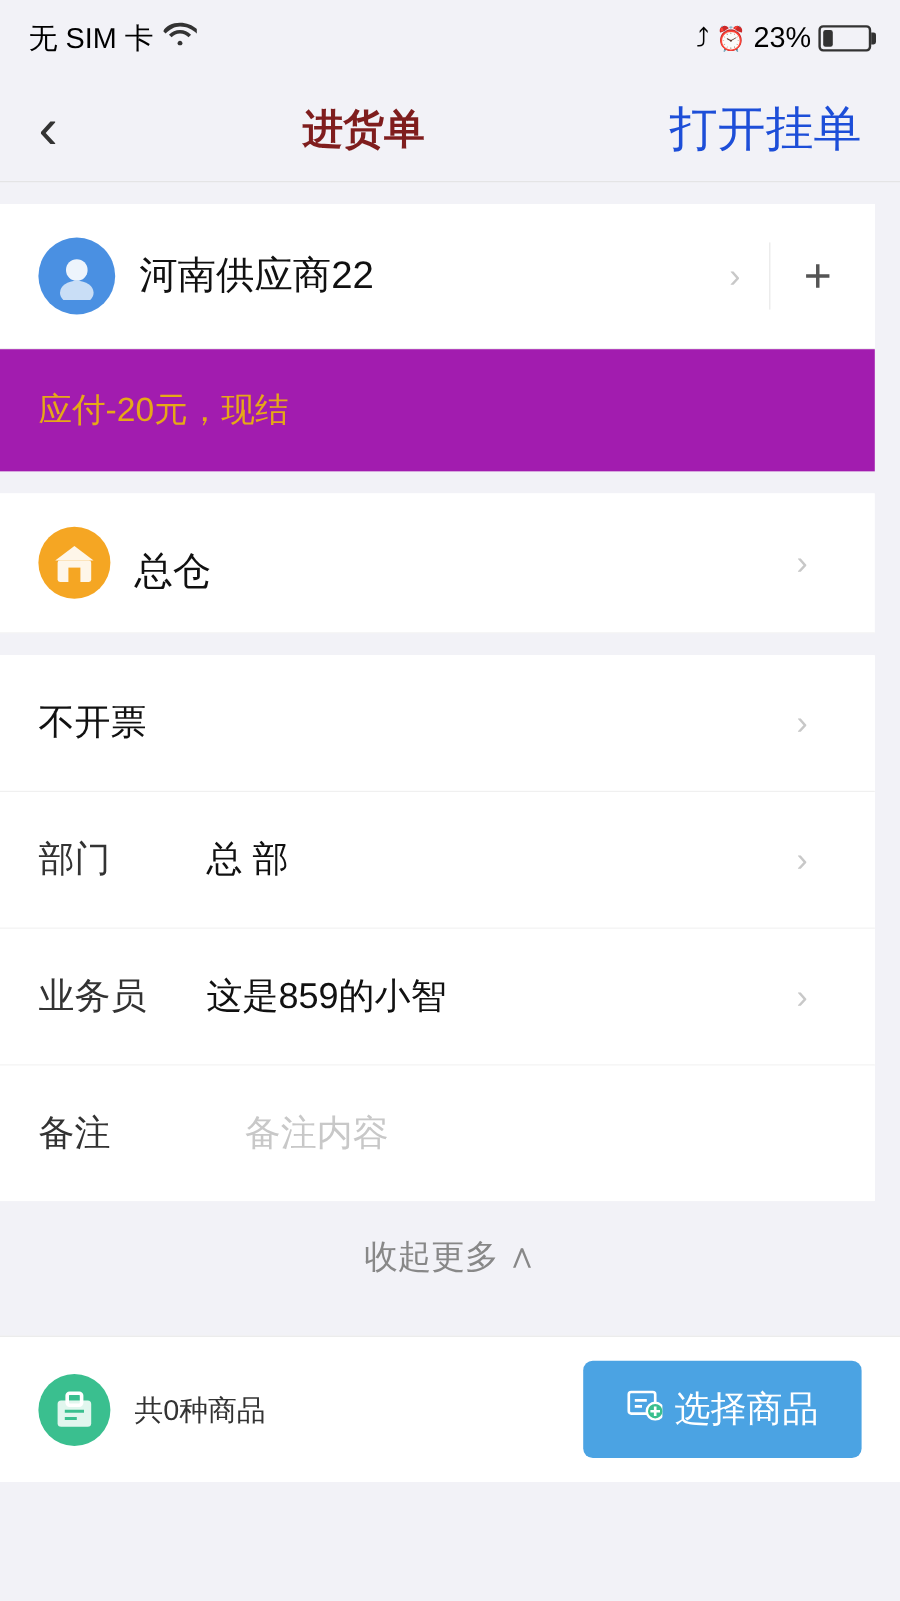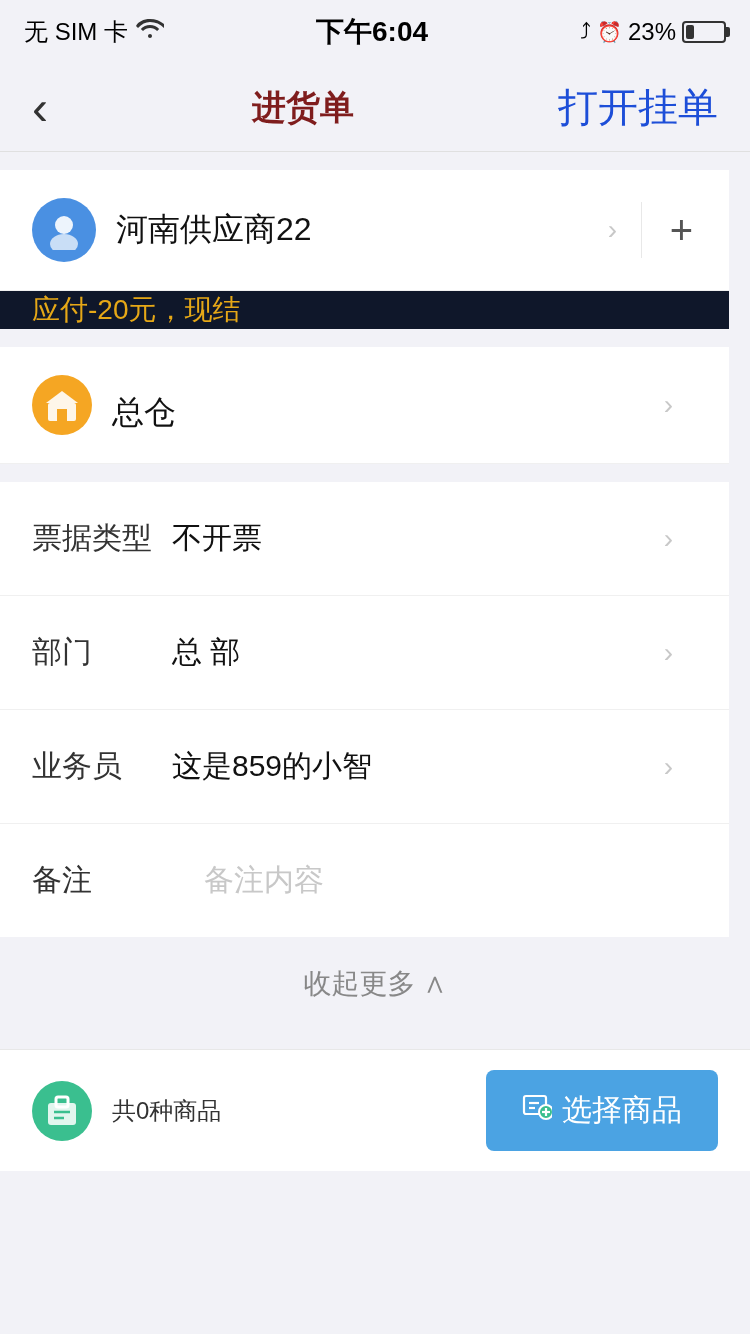--- a/index.html
+++ b/index.html
@@ -111,22 +111,22 @@
       display: flex; align-items: center; justify-content: center;
       border-left: 1px solid #e8e8e8;
       padding-left: 24px;
       font-size: 40px;
       color: #555;
       cursor: pointer;
     }
 
     
     .notice-banner {
-      background: #0f172a;
-      padding: 0 32px;
+      background: #a21caf;
+      padding: 32px 32px;
       font-size: 28px;
       color: #e6a817;
     }
 
     
     .warehouse-row {
       display: flex;
       align-items: center;
       padding: 28px 32px;
       background: #fff;
@@ -231,21 +231,20 @@
   <div class="status-left">
     <span>无 SIM 卡</span>
     <span class="wifi-icon">
       <svg width="28" height="22" viewBox="0 0 28 22" fill="none">
         <path d="M14 18c1.1 0 2 .9 2 2s-.9 2-2 2-2-.9-2-2 .9-2 2-2z" fill="#333"></path>
         <path d="M14 12c2.8 0 5.3 1.2 7.1 3l2.1-2.1C20.8 10.7 17.6 9 14 9s-6.8 1.7-9.2 3.9L7 15c1.8-1.8 4.3-3 7-3z" fill="#333"></path>
         <path d="M14 6C19.5 6 24.4 8.3 28 12l2-2C26 5.7 20.4 3 14 3S2 5.7 0 10l2 2C5.6 8.3 9.5 6 14 6z" fill="#333"></path>
       </svg>
     </span>
   </div>
-  <div class="status-center">下午6:04</div>
   <div class="status-right">
     <span style="font-size:22px;">⤴</span>
     <span style="font-size:20px;">⏰</span>
     <span>23%</span>
     <span class="battery-icon">
       <span class="battery-fill"></span>
     </span>
   </div>
 </div>
 
@@ -287,21 +286,20 @@
     </div>
     <span class="warehouse-name">总仓</span>
     <span class="chevron-right">›</span>
   </div>
 </div>
 
 <div class="section-gap"></div>
 
 <div class="card">
   <div class="form-row">
-    <span class="form-label">票据类型</span>
     <span class="form-value">不开票</span>
     <span class="chevron-right">›</span>
   </div>
   <div class="form-row">
     <span class="form-label">部门</span>
     <span class="form-value">总 部</span>
     <span class="chevron-right">›</span>
   </div>
   <div class="form-row">
     <span class="form-label">业务员</span>

